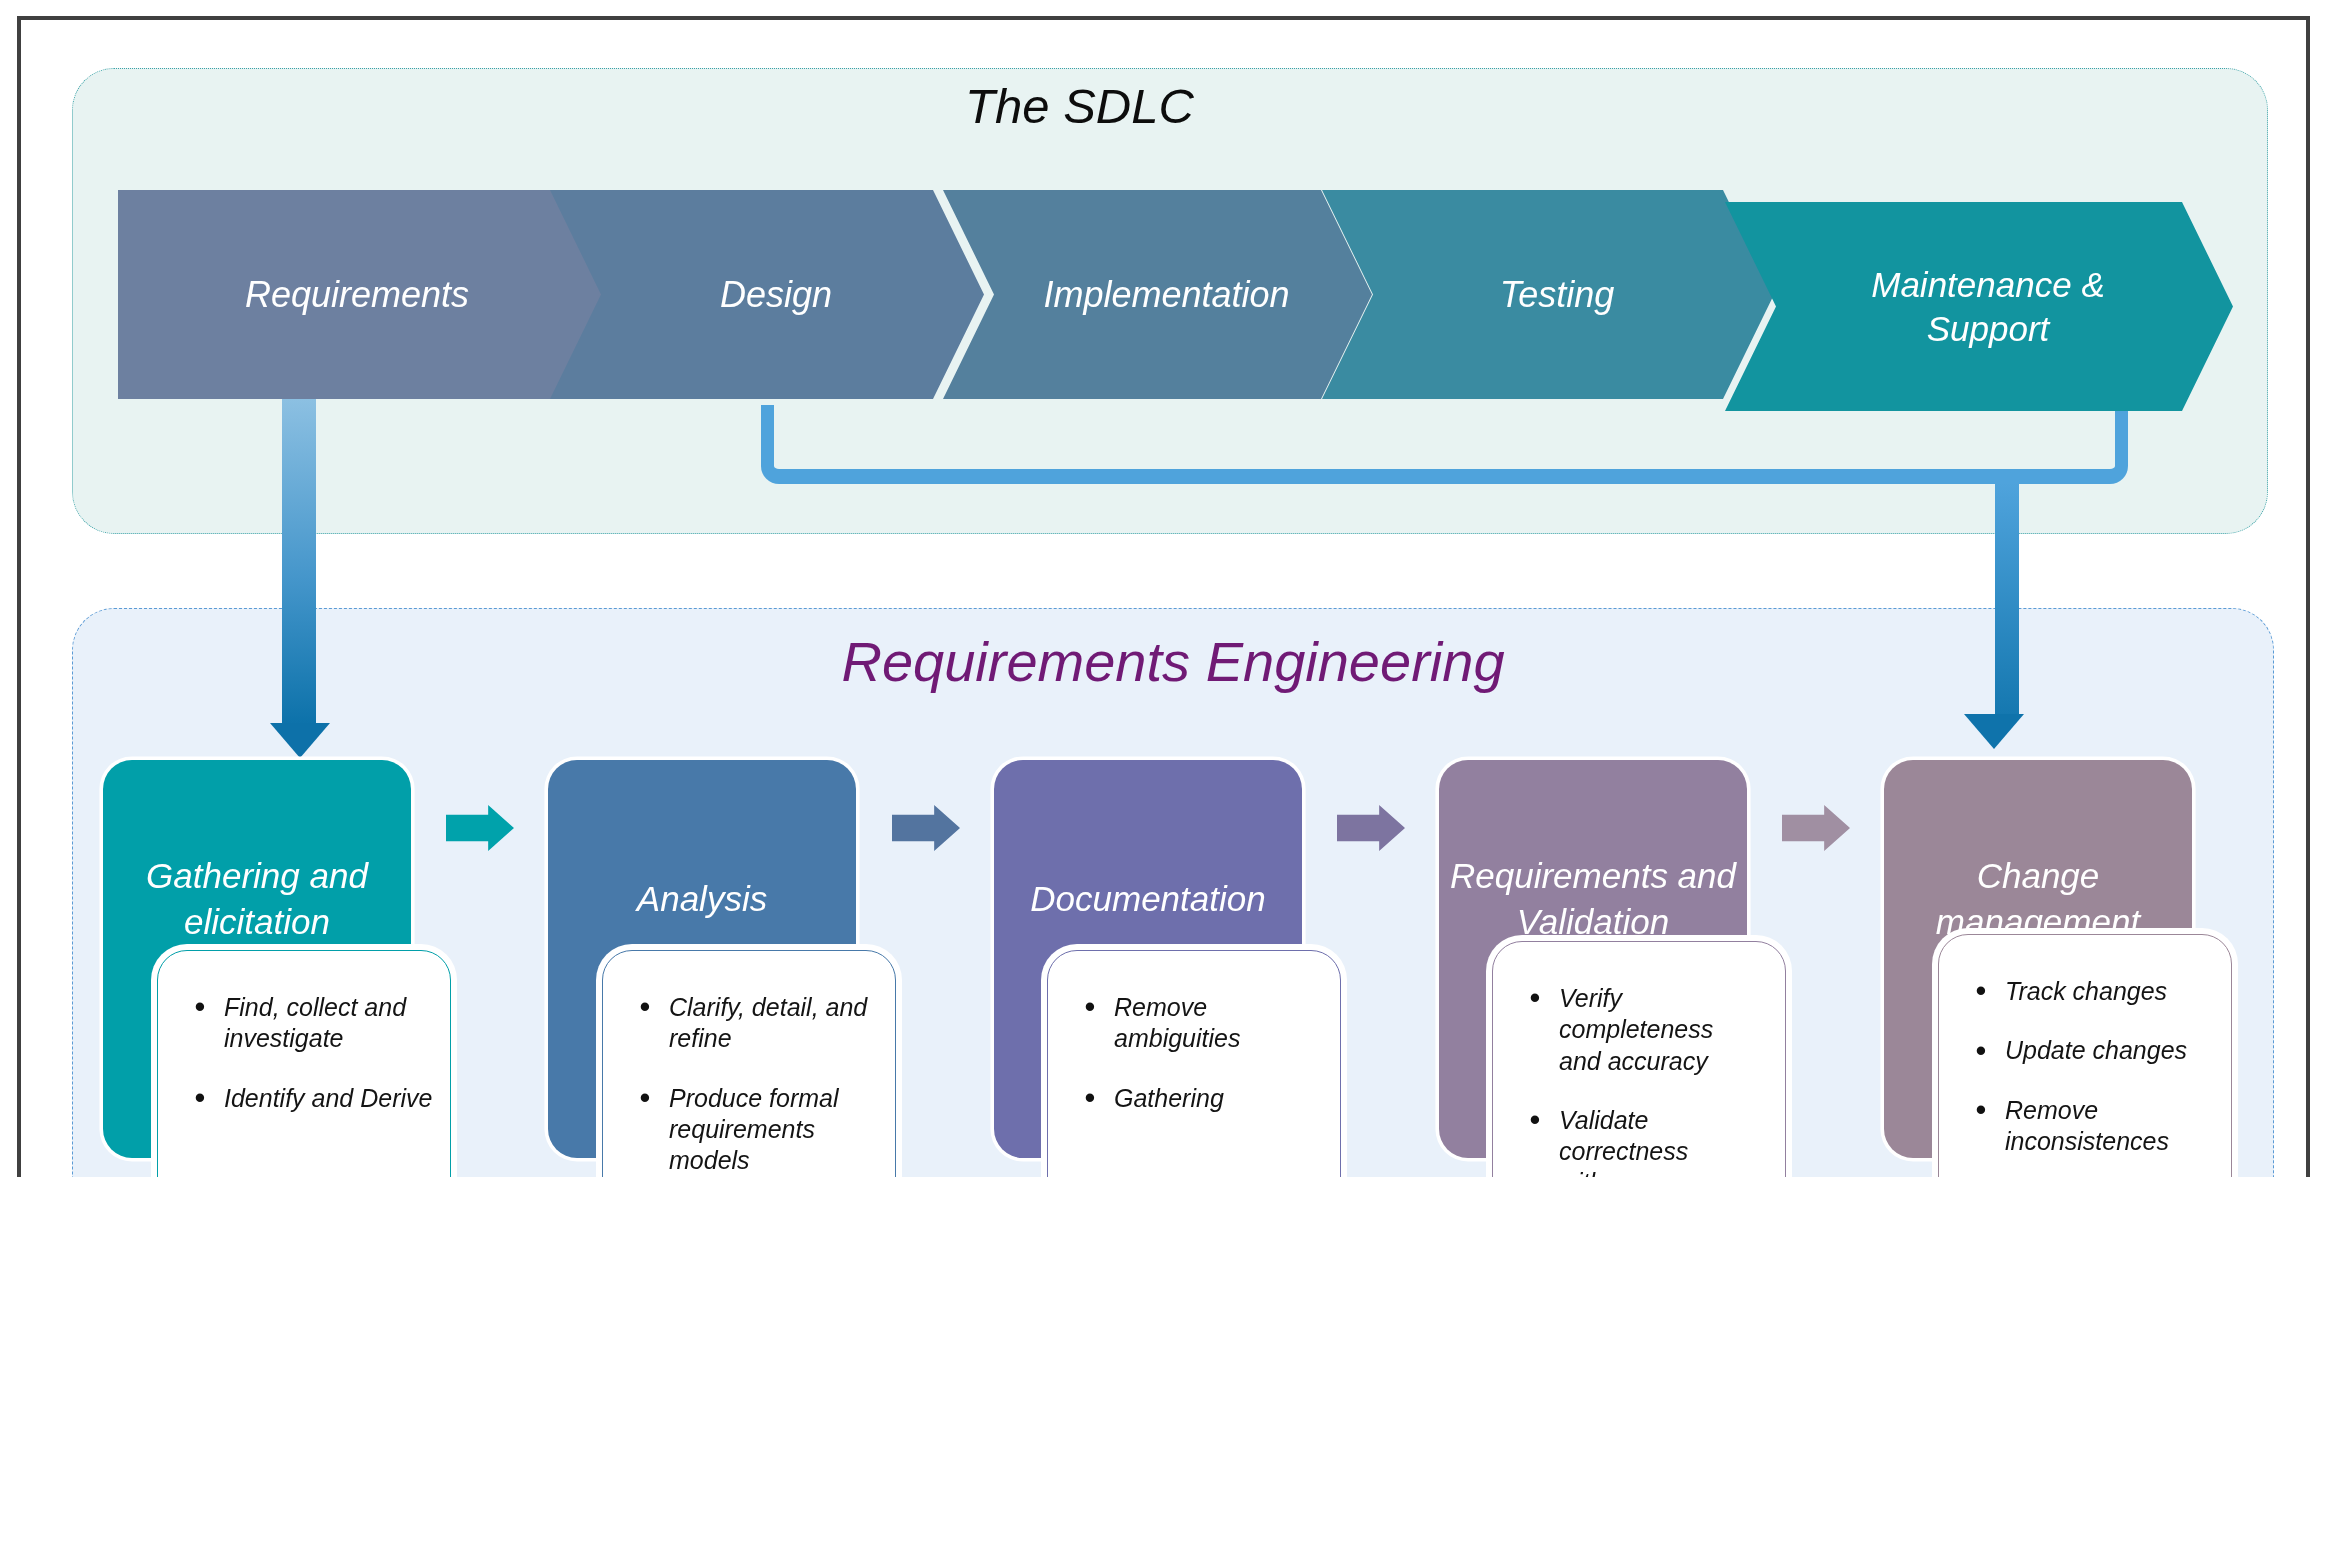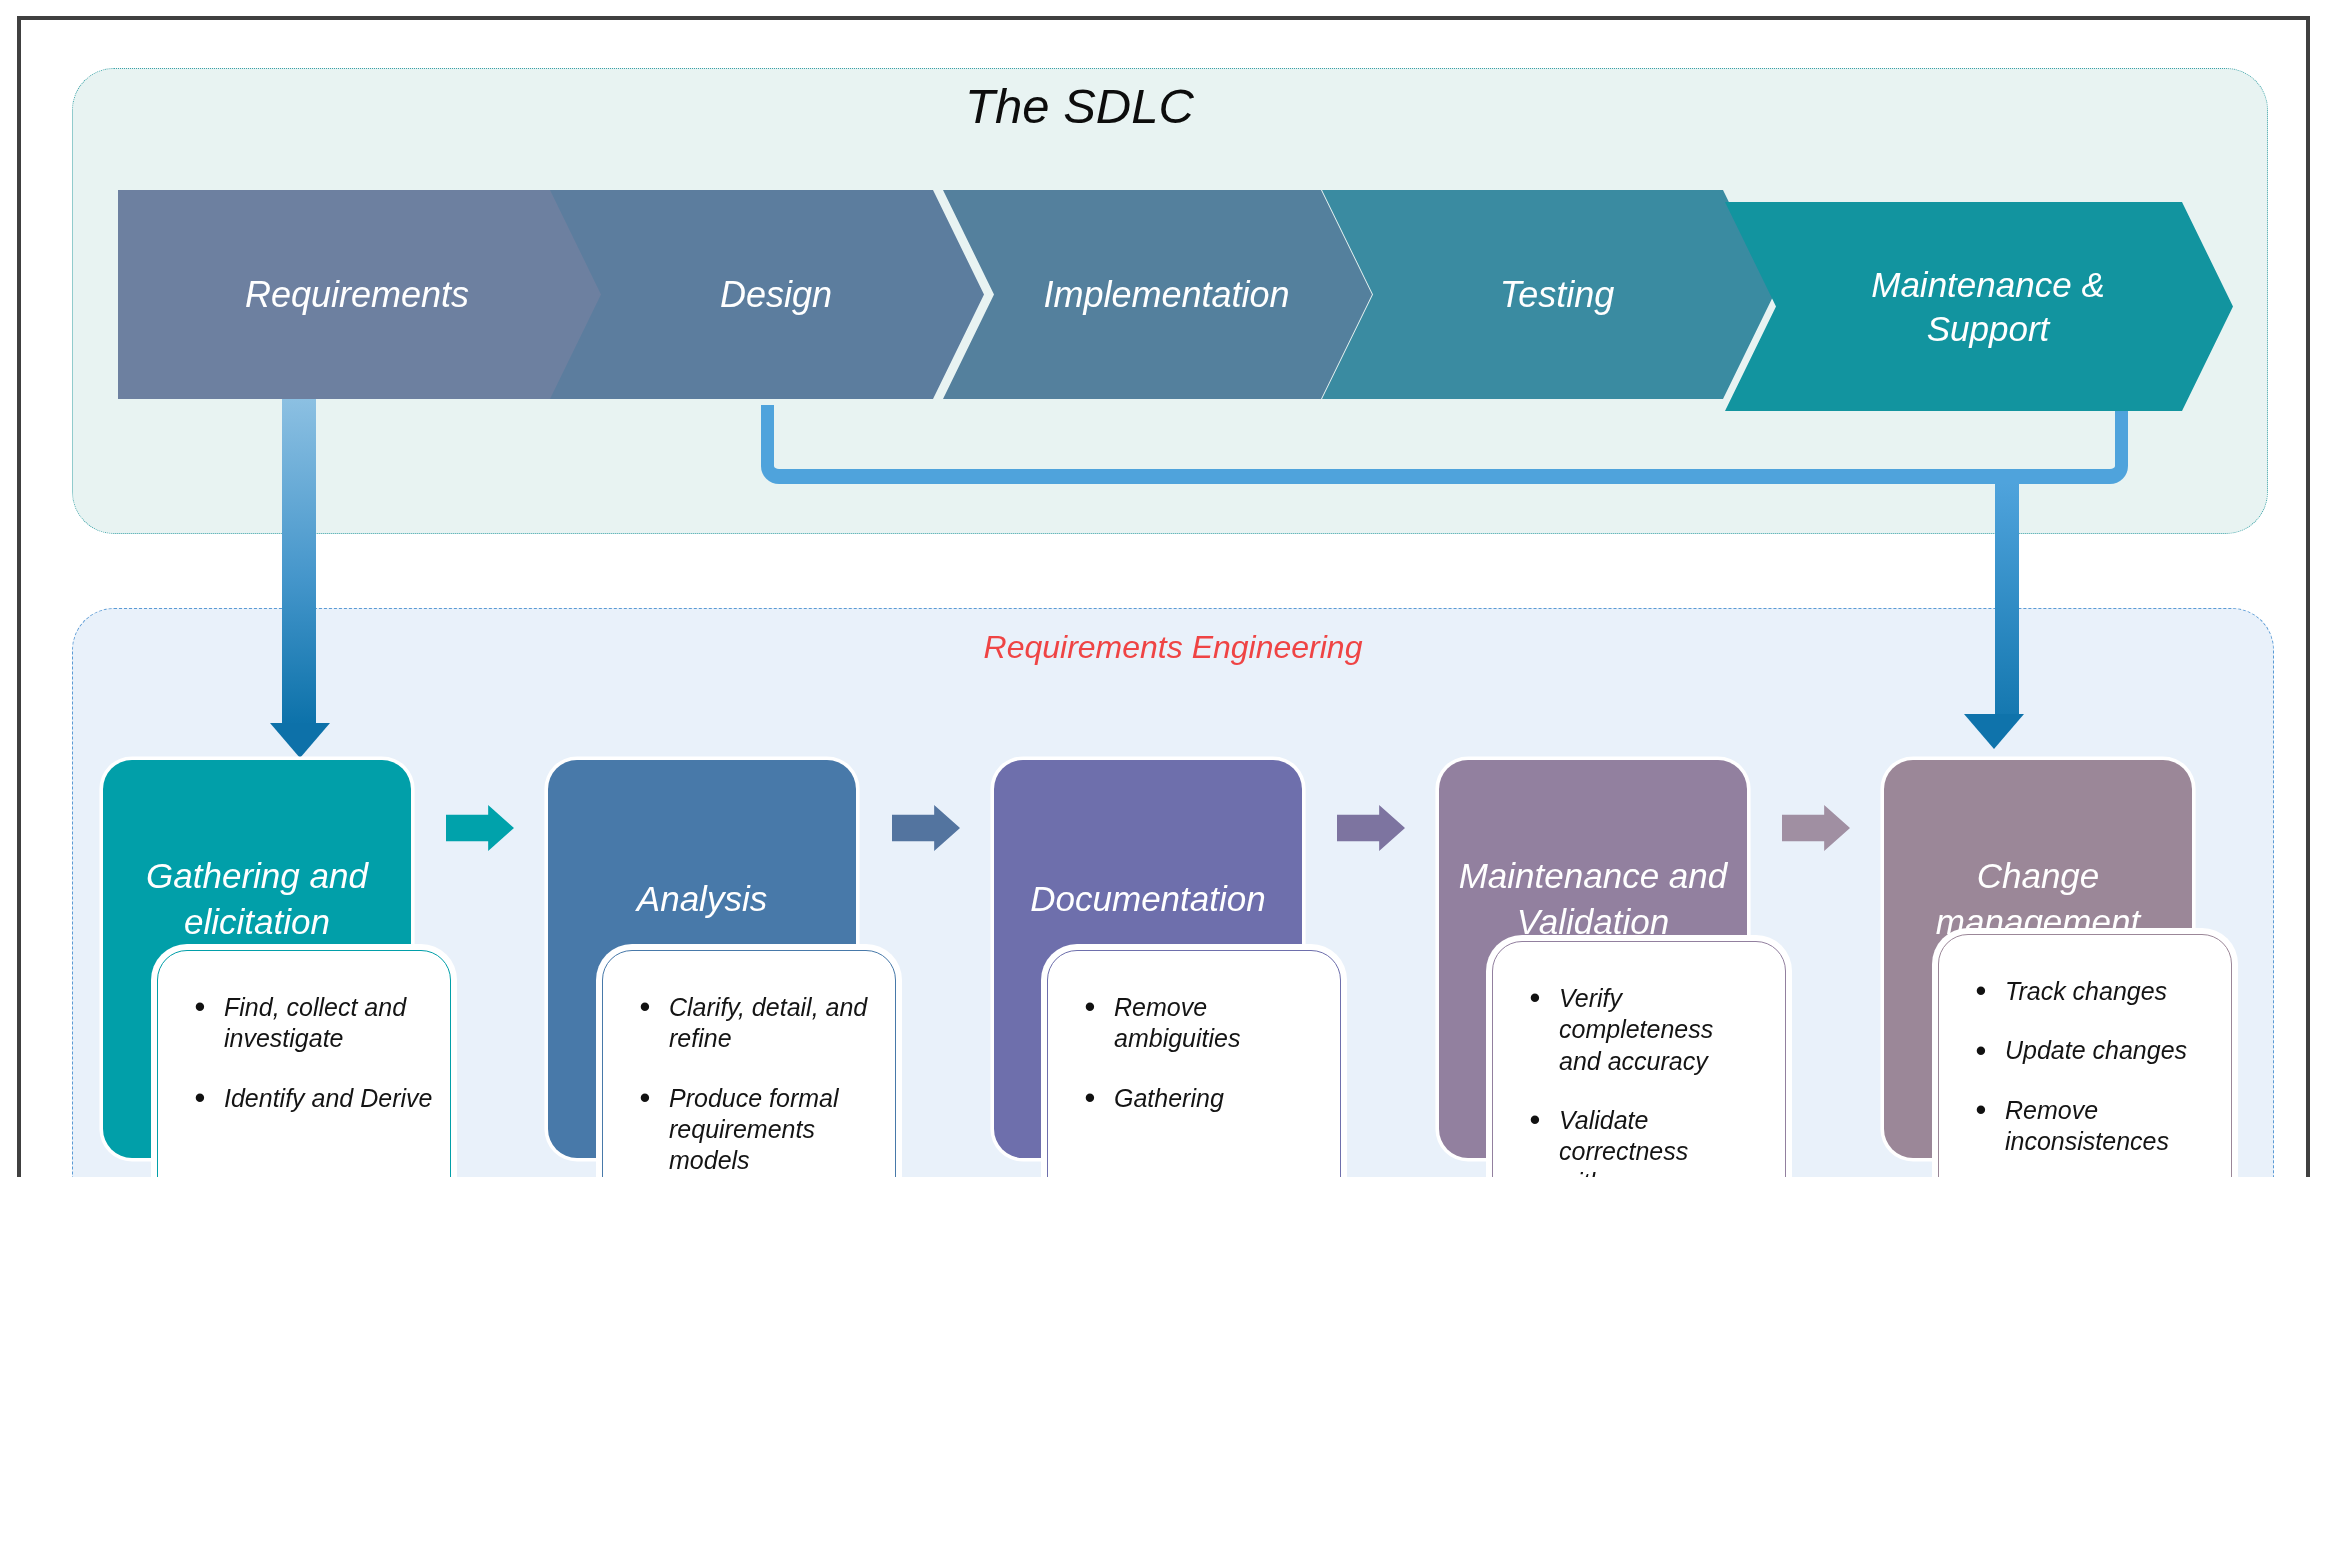--- a/index.html
+++ b/index.html
@@ -22,21 +22,21 @@
   .re-panel {
     position: absolute; left: 72px; top: 608px; width: 2202px; height: 876px;
     background: #e9f1fa; border: 1.8px dashed #5b9bd5; border-radius: 42px; z-index: 1;
   }
   .sdlc-title {
     position: absolute; left: 72px; top: 78px; width: 2196px; padding-right: 181px;
     text-align: center; font-size: 49px; color: #0d0d0d; z-index: 2; font-weight: 400;
   }
   .re-title {
     position: absolute; left: 72px; top: 629px; width: 2202px;
-    text-align: center; font-size: 32px; color: #ef4444; z-index: 2; font-weight: 400;
+    text-align: center; font-size: 56px; color: #701a75; z-index: 2; font-weight: 400;
   }
   
   .chevron {
     position: absolute; top: 190px; height: 209px; z-index: 3;
     display: flex; align-items: center; justify-content: center;
     color: #ffffff; font-size: 36px; text-align: center; white-space: pre-line;
     clip-path: polygon(0 0, calc(100% - 51px) 0, 100% 50%, calc(100% - 51px) 100%, 0 100%, 51px 50%);
     padding-left: 42px; padding-right: 24px; line-height: 1.25;
   }
   .chevron.first { clip-path: polygon(0 0, calc(100% - 51px) 0, 100% 50%, calc(100% - 51px) 100%, 0 100%); padding-left: 12px; text-align: right; }
@@ -160,21 +160,21 @@
     <div class="stage-label">Gathering and
 elicitation</div>
   </div>
   <div class="stage-head head-2" style="background: rgb(72, 121, 169);">
     <div class="stage-label">Analysis</div>
   </div>
   <div class="stage-head head-3" style="background: rgb(110, 111, 172);">
     <div class="stage-label">Documentation</div>
   </div>
   <div class="stage-head head-4" style="background: rgb(146, 128, 159);">
-    <div class="stage-label">Maintenance and
+    <div class="stage-label">Requirements and
 Validation</div>
   </div>
   <div class="stage-head head-5" style="background: rgb(155, 135, 152);">
     <div class="stage-label">Change
 management</div>
   </div>
 
   <div class="stage-arrow sa-1" style="background: rgb(0, 162, 171);"></div>
   <div class="stage-arrow sa-2" style="background: rgb(83, 116, 159);"></div>
   <div class="stage-arrow sa-3" style="background: rgb(125, 116, 160);"></div>

